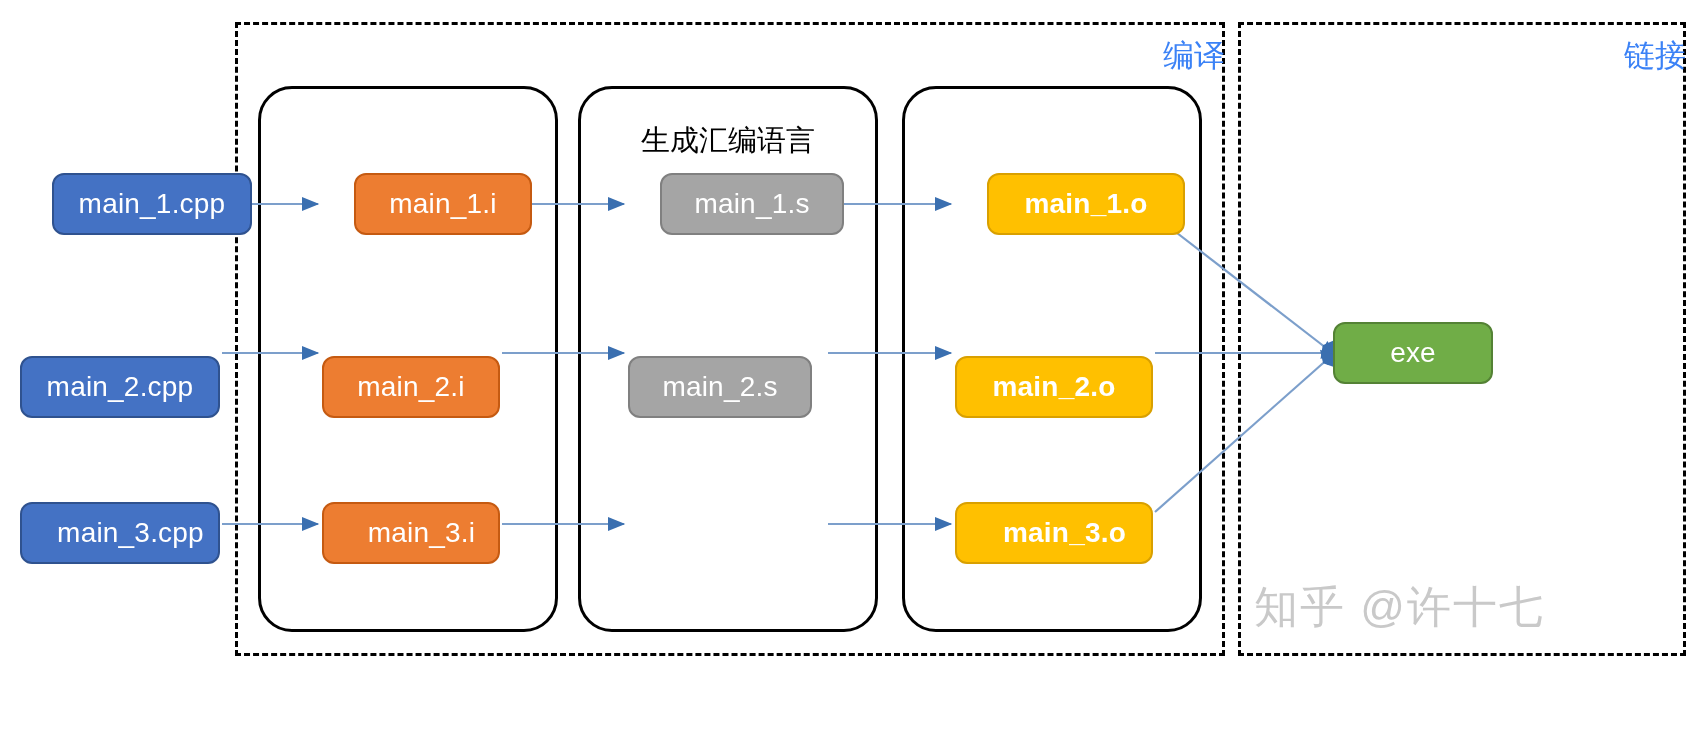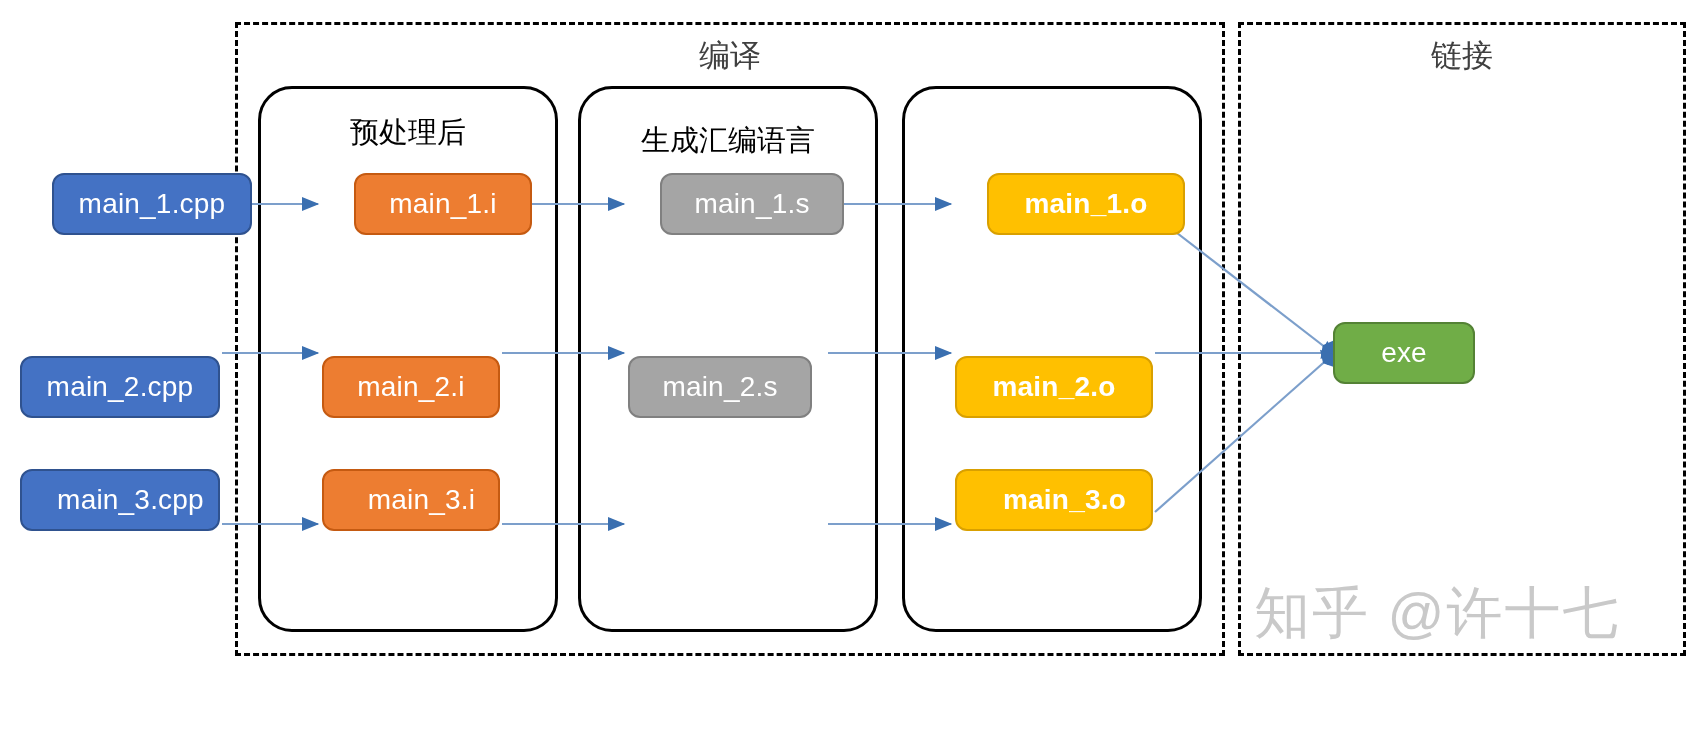--- a/index.html
+++ b/index.html
@@ -23,22 +23,22 @@
     border: 3px dashed #000000;
     box-sizing: border-box;
     background: transparent;
   }
   #frame-compile { left: 235px; top: 22px; width: 990px; height: 634px; }
   #frame-link    { left: 1238px; top: 22px; width: 448px; height: 634px; }
 
   .phase-title {
     position: absolute;
     font-size: 31px;
-    color: #404040;
-    text-align: center;
+    color: #3b82f6;
+    text-align: right;
     white-space: nowrap;
     line-height: 1;
   }
   #title-compile { left: 235px; top: 40px; width: 990px; }
   #title-link    { left: 1238px; top: 40px; width: 448px; }
 
   
   .stage-box {
     position: absolute;
     border: 3px solid #000000;
@@ -74,42 +74,42 @@
     color: #ffffff;
     font-size: 28px;
     letter-spacing: 0.2px;
     white-space: nowrap;
     height: 62px;
   }
   .node.src { background: #4472C4; border: 2px solid #2F528F; width: 200px; left: 20px; }
   .node.pp  { background: #ED7D31; border: 2px solid #C55A11; width: 178px; left: 322px; }
   .node.asm { background: #A5A5A5; border: 2px solid #808080; width: 184px; left: 628px; }
   .node.obj { background: #FFC000; border: 2px solid #D9A000; width: 198px; left: 955px; font-weight: bold; }
-  .node.exe { background: #70AD47; border: 2px solid #548235; width: 142px; left: 1333px; }
+  .node.exe { background: #70AD47; border: 2px solid #548235; width: 160px; left: 1333px; }
 
   .row1 { top: 173px; margin-left: 32px; }
   .row2 { top: 322px; margin-top: 34px; }
-  .row3 { top: 469px; padding-left: 21px; }
+  .row3 { top: 502px; padding-left: 21px; }
   .rowmid { top: 322px; }
 
   
   #wires {
     position: absolute;
     left: 0; top: 0;
     width: 1703px;
     height: 737px;
     pointer-events: none;
   }
 
   
   #watermark {
     position: absolute;
     left: 1254px;
     top: 585px;
-    font-size: 56px;
+    font-size: 44px;
     color: #c9c9c9;
     white-space: nowrap;
     line-height: 1;
     letter-spacing: 2px;
   }
 </style>
 </head>
 <body>
 
 <div id="stage">
@@ -117,21 +117,20 @@
   <div class="phase-frame" id="frame-compile"></div>
   <div class="phase-frame" id="frame-link"></div>
 
   <div class="phase-title" id="title-compile">编译</div>
   <div class="phase-title" id="title-link">链接</div>
 
   <div class="stage-box" id="stagebox-pp"></div>
   <div class="stage-box" id="stagebox-asm"></div>
   <div class="stage-box" id="stagebox-obj"></div>
 
-  <div class="stage-label" id="label-pp">预处理后</div>
   <div class="stage-label" id="label-asm">生成汇编语言</div>
 
   <svg id="wires" viewBox="0 0 1703 737" xmlns="http://www.w3.org/2000/svg">
     <defs>
       <marker id="ah" markerWidth="9" markerHeight="9" refX="7.4" refY="3.2" orient="auto" markerUnits="strokeWidth">
         <path d="M0,0 L8,3.2 L0,6.4 z" fill="#3A6FB0"></path>
       </marker>
       <marker id="ahm" markerWidth="7" markerHeight="11" refX="4.2" refY="5.5" orient="auto" markerUnits="strokeWidth">
         <path d="M0,5.5 L3,0 L6,5.5 L3,11 z" fill="#3A6FB0"></path>
       </marker>

